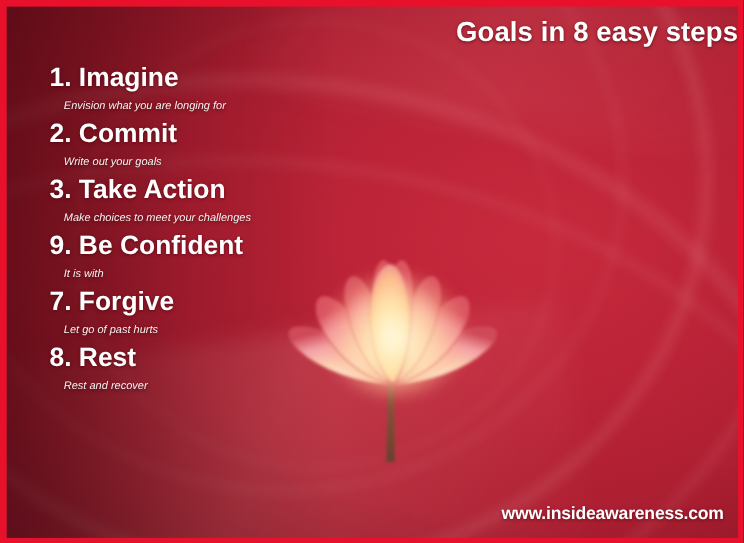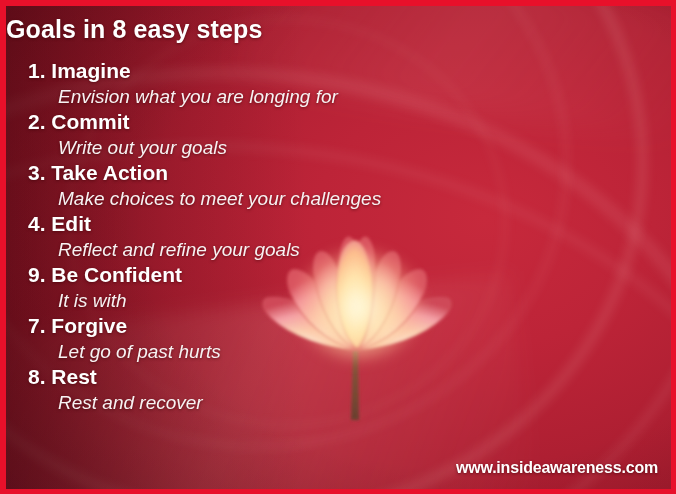--- a/index.html
+++ b/index.html
@@ -93,45 +93,45 @@
     background: radial-gradient(circle at 50% 52%, rgba(255,250,225,0.95) 0%, rgba(255,228,170,0.72) 32%, rgba(255,170,140,0.35) 62%, rgba(255,140,130,0) 100%);
     filter: blur(7px);
   }
   #lotus svg { position: absolute; left: 0; top: 0; }
 
   
   #title {
     position: absolute;
     left: 0; right: 0;
     top: 9px;
-    text-align: left;
+    text-align: right;
     color: #ffffff;
     font-size: 25px;
     font-weight: bold;
     letter-spacing: .1px;
     text-shadow: 0 1px 3px rgba(60,0,8,0.62);
   }
   #steps {
     position: absolute;
     left: 0; right: 0;
     top: 52px;
   }
   .step { position: relative; }
   .step-head {
     color: #ffffff;
-    font-size: 21px;
+    font-size: 24px;
     font-weight: bold;
-    padding-left: 22px;
+    padding-left: 39px;
     line-height: 26px;
     text-shadow: 0 1px 3px rgba(60,0,8,0.6);
     white-space: nowrap;
   }
   .step-sub {
     color: #f7f2f2;
-    font-size: 19px;
+    font-size: 10px;
     font-style: italic;
     padding-left: 52px;
     line-height: 25px;
     text-shadow: 0 1px 3px rgba(60,0,8,0.6);
     white-space: nowrap;
   }
   #site {
     position: absolute;
     right: 13px;
     bottom: 12px;
@@ -222,24 +222,20 @@
       </div>
       <div class="step">
         <div class="step-head">2. Commit</div>
         <div class="step-sub">Write out your goals</div>
       </div>
       <div class="step">
         <div class="step-head">3. Take Action</div>
         <div class="step-sub">Make choices to meet your challenges</div>
       </div>
       <div class="step">
-        <div class="step-head">4. Edit</div>
-        <div class="step-sub">Reflect and refine your goals</div>
-      </div>
-      <div class="step">
         <div class="step-head">9. Be Confident</div>
         <div class="step-sub">It is with</div>
       </div>
       <div class="step">
       </div>
       <div class="step">
         <div class="step-head">7. Forgive</div>
         <div class="step-sub">Let go of past hurts</div>
       </div>
       <div class="step">

